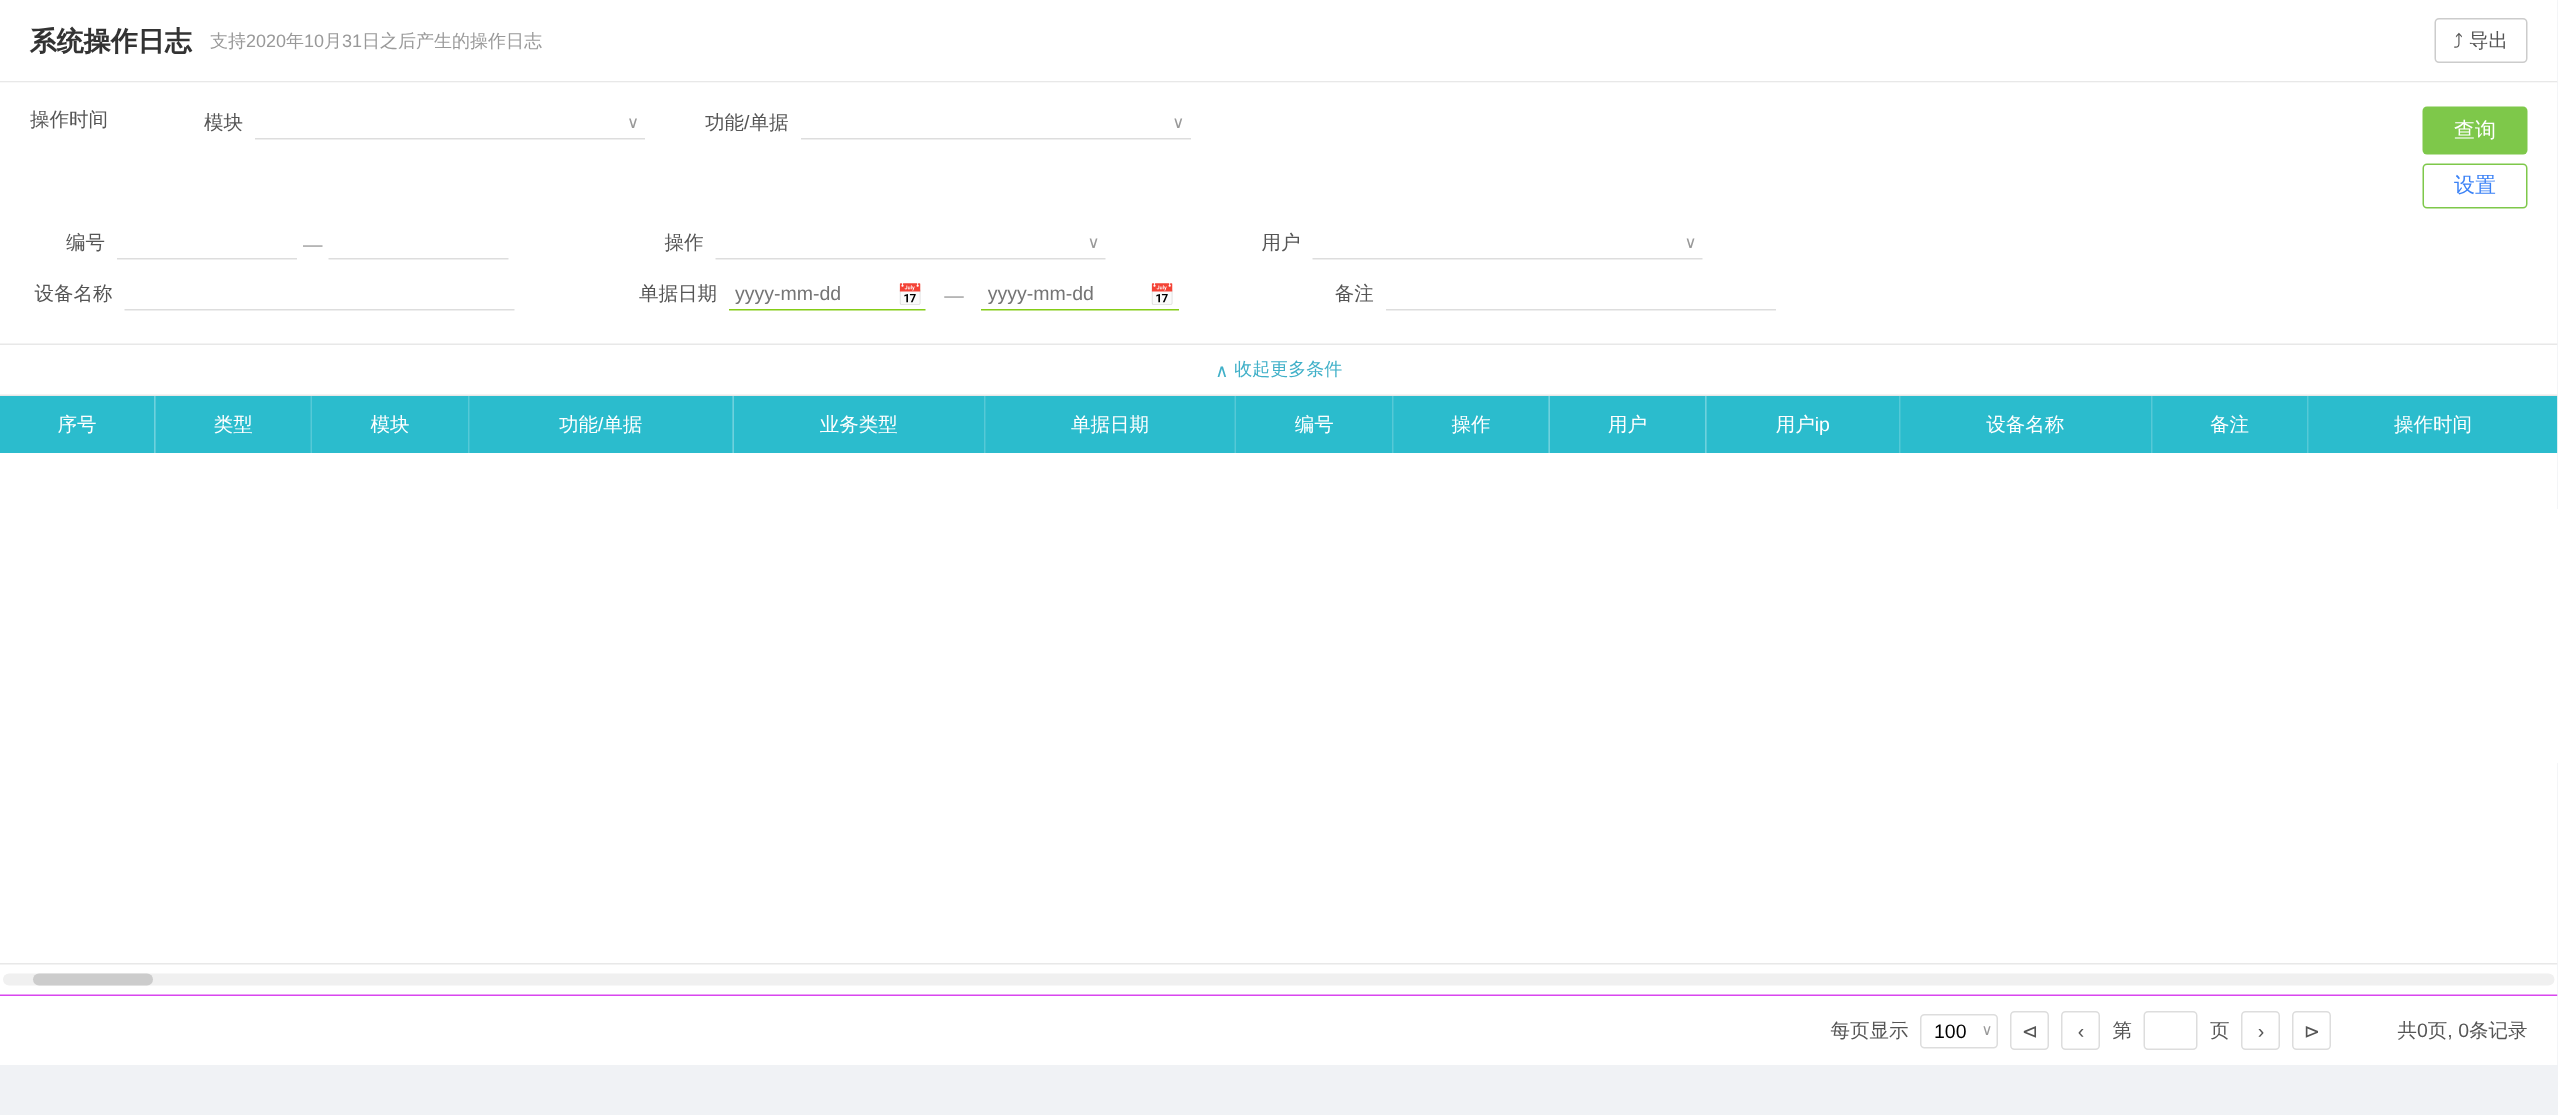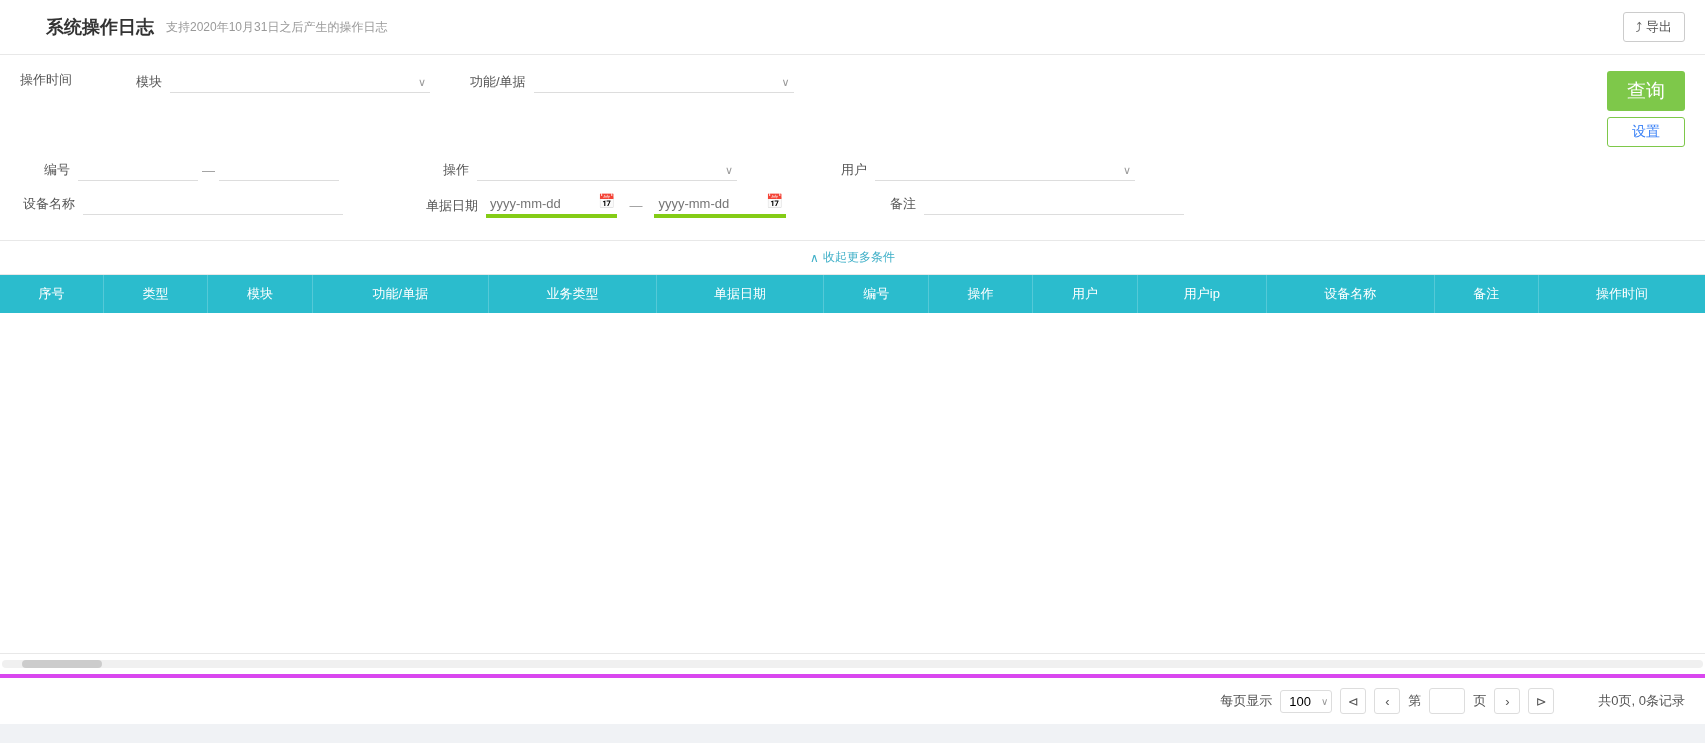--- a/index.html
+++ b/index.html
@@ -6,21 +6,21 @@
     body { font-family: "Microsoft YaHei", "PingFang SC", sans-serif; font-size: 13px; background: #f0f2f5; color: #333; }
 
     .page-header {
       background: #fff;
       padding: 12px 20px;
       display: flex;
       align-items: center;
       justify-content: space-between;
       border-bottom: 1px solid #e8e8e8;
     }
-    .page-title-group { display: flex; align-items: center; gap: 12px; margin-left: 26px; }
+    .page-title-group { display: flex; align-items: center; gap: 12px; }
     .page-title { font-size: 18px; font-weight: bold; color: #333; }
     .page-subtitle { font-size: 12px; color: #999; }
     .export-btn {
       display: flex; align-items: center; gap: 4px;
       border: 1px solid #ccc; background: #fff; padding: 5px 12px;
       border-radius: 3px; cursor: pointer; font-size: 13px; color: #555;
     }
 
     .filter-area {
       background: #fff;
@@ -83,38 +83,38 @@
     }
 
     .filter-select-wide { width: 260px; }
 
     .dash-sep { color: #999; margin: 0 4px; }
 
     .number-range { display: flex; align-items: center; }
     .number-input { width: 120px; }
 
     .date-input-wrapper {
-      display: flex; align-items: flex-start; position: relative;
-      border-bottom: 4px solid #84cc16;
+      display: flex; align-items: center; position: relative;
+      border-bottom: 1px solid #84cc16;
     }
     .date-input {
       border: none; outline: none; padding: 3px 4px;
       font-size: 13px; width: 110px; color: #999; background: transparent;
     }
     .calendar-icon {
       color: #40b0c8; font-size: 14px; cursor: pointer; padding: 0 2px;
     }
 
     .action-buttons {
       display: flex; flex-direction: column; gap: 6px; margin-left: auto;
       align-self: flex-start;
     }
     .query-btn {
       background: #7ec84a; color: #fff; border: none; padding: 7px 20px;
-      border-radius: 3px; cursor: pointer; font-size: 19px; font-weight: 500;
+      border-radius: 3px; cursor: pointer; font-size: 14px; font-weight: 500;
     }
     .settings-btn {
       background: #fff; color: #3b82f6; border: 1px solid #7ec84a;
       padding: 5px 20px; border-radius: 3px; cursor: pointer; font-size: 14px;
     }
 
     .collapse-bar {
       display: flex; justify-content: center; align-items: center;
       padding: 8px; cursor: pointer; background: #fff;
       border-bottom: 1px solid #e8e8e8;
@@ -145,21 +145,21 @@
       height: 8px; background: #f0f0f0; margin: 0 2px; border-radius: 4px; position: relative;
     }
     .scroll-thumb {
       height: 8px; width: 80px; background: #ccc; border-radius: 4px; position: absolute; left: 20px;
     }
 
     .pagination-bar {
       background: #fff; padding: 10px 20px;
       display: flex; align-items: center; justify-content: flex-end; gap: 8px;
       font-size: 13px; color: #555;
-      border-top: 4px solid #d946ef;
+      border-top: 1px solid #d946ef;
     }
     .page-size-select-wrap { position: relative; display: inline-flex; align-items: flex-end; }
     .page-size-select {
       border: 1px solid #ddd; border-radius: 3px; padding: 3px 20px 3px 8px;
       font-size: 13px; appearance: none; cursor: pointer; background: #fff;
     }
     .page-size-arrow { position: absolute; right: 4px; top: 50%; transform: translateY(-50%); font-size: 10px; color: #999; pointer-events: none; }
     .page-nav-btn {
       border: 1px solid #ddd; background: #fff; width: 26px; height: 26px;
       display: inline-flex; align-items: center; justify-content: center;

